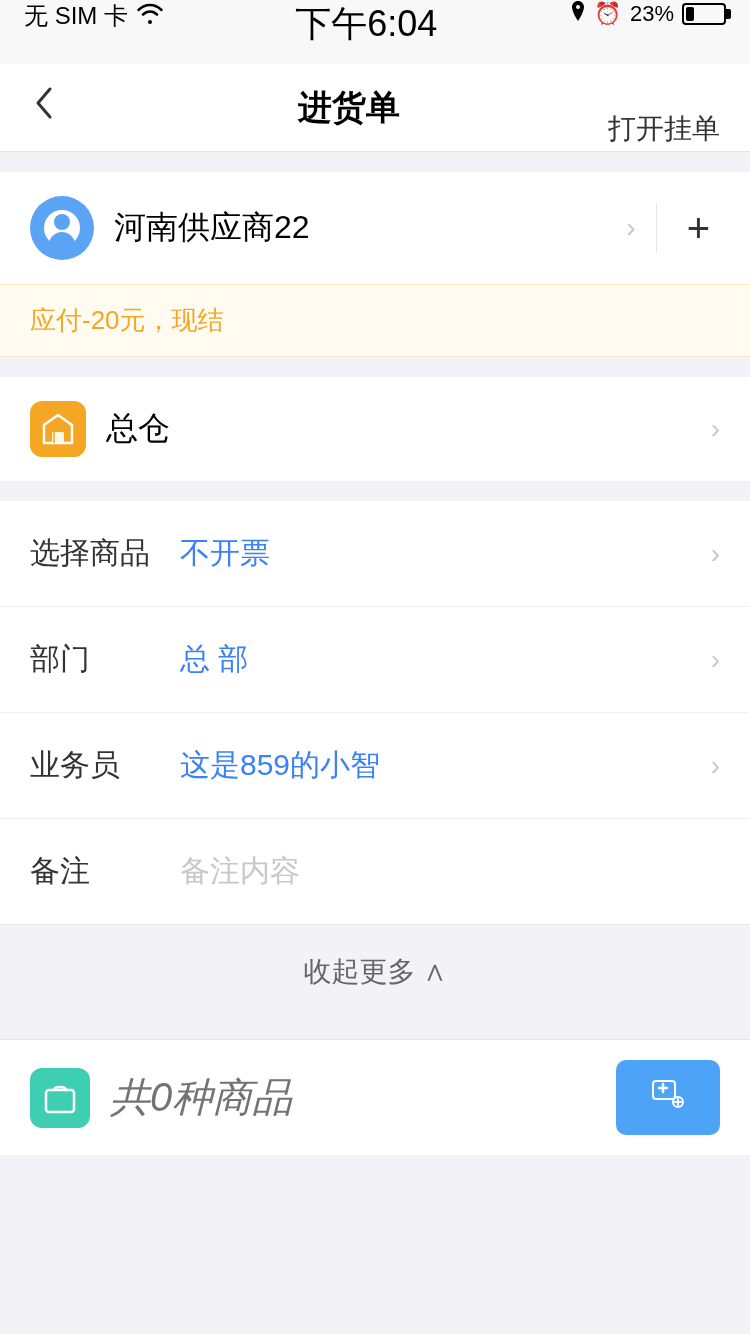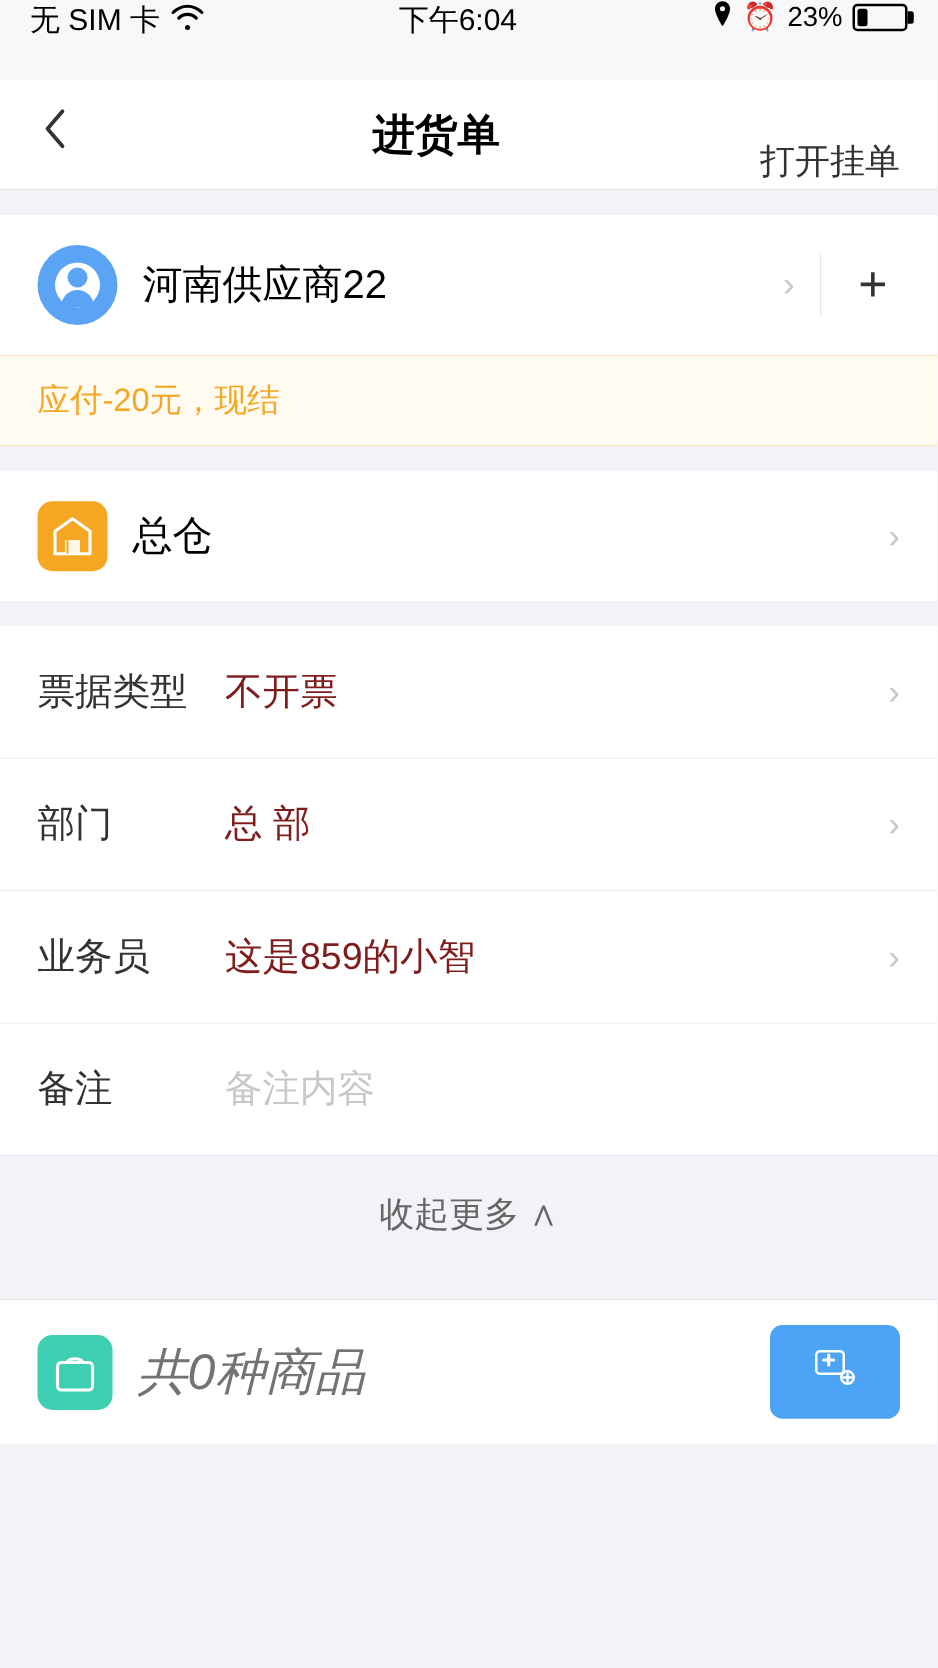--- a/index.html
+++ b/index.html
@@ -18,21 +18,21 @@
       height: 64px;
       background: #f8f8f8;
       display: flex;
       align-items: flex-start;
       justify-content: space-between;
       padding: 0 24px;
       font-size: 24px;
       color: #000;
     }
     .status-left { display: flex; align-items: center; gap: 8px; }
-    .status-center { font-size: 24px; font-weight: 500; }
+    .status-center { font-size: 36px; font-weight: 500; }
     .status-right { display: flex; align-items: center; gap: 8px; font-size: 22px; }
     .battery-icon {
       width: 44px; height: 22px;
       border: 2px solid #000;
       border-radius: 4px;
       position: relative;
       display: inline-flex;
       align-items: center;
       padding: 2px;
     }
@@ -201,21 +201,21 @@
     }
     .form-label {
       font-size: 30px;
       color: #333;
       width: 130px;
       flex-shrink: 0;
     }
     .form-value {
       flex: 1;
       font-size: 30px;
-      color: #7f1d1d;
+      color: #3b82f6;
       margin-left: 20px;
     }
     .form-placeholder {
       flex: 1;
       font-size: 30px;
       color: #c7c7cc;
       margin-left: 20px;
     }
 
     
@@ -356,21 +356,21 @@
       <span class="warehouse-name">总仓</span>
       <span class="chevron-right">›</span>
     </div>
   </div>
 
   <div class="section-divider"></div>
 
   <div class="card-section">
 
     <div class="form-row" style="border-top: none;">
-      <span class="form-label">票据类型</span>
+      <span class="form-label">选择商品</span>
       <span class="form-value">不开票</span>
       <span class="chevron-right">›</span>
     </div>
 
     <div class="form-row">
       <span class="form-label">部门</span>
       <span class="form-value">总 部</span>
       <span class="chevron-right">›</span>
     </div>
 

